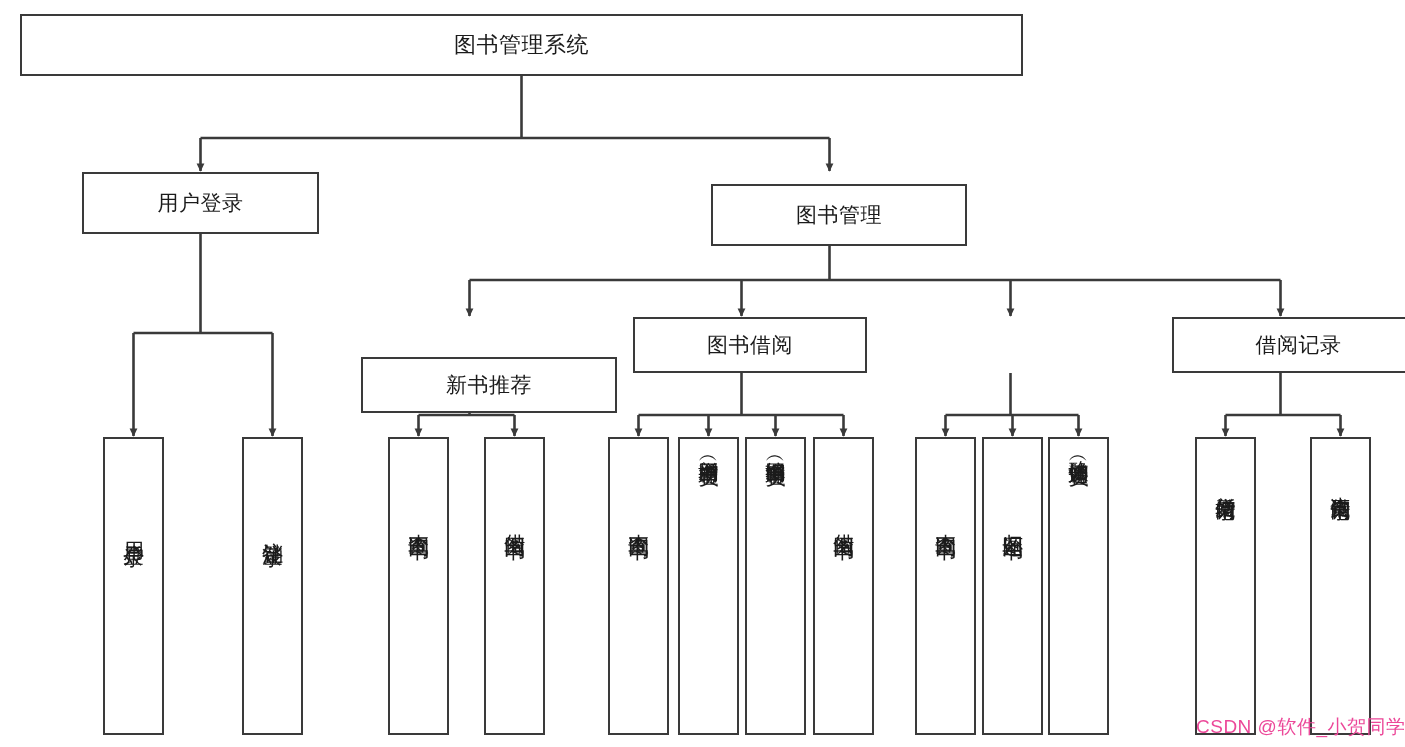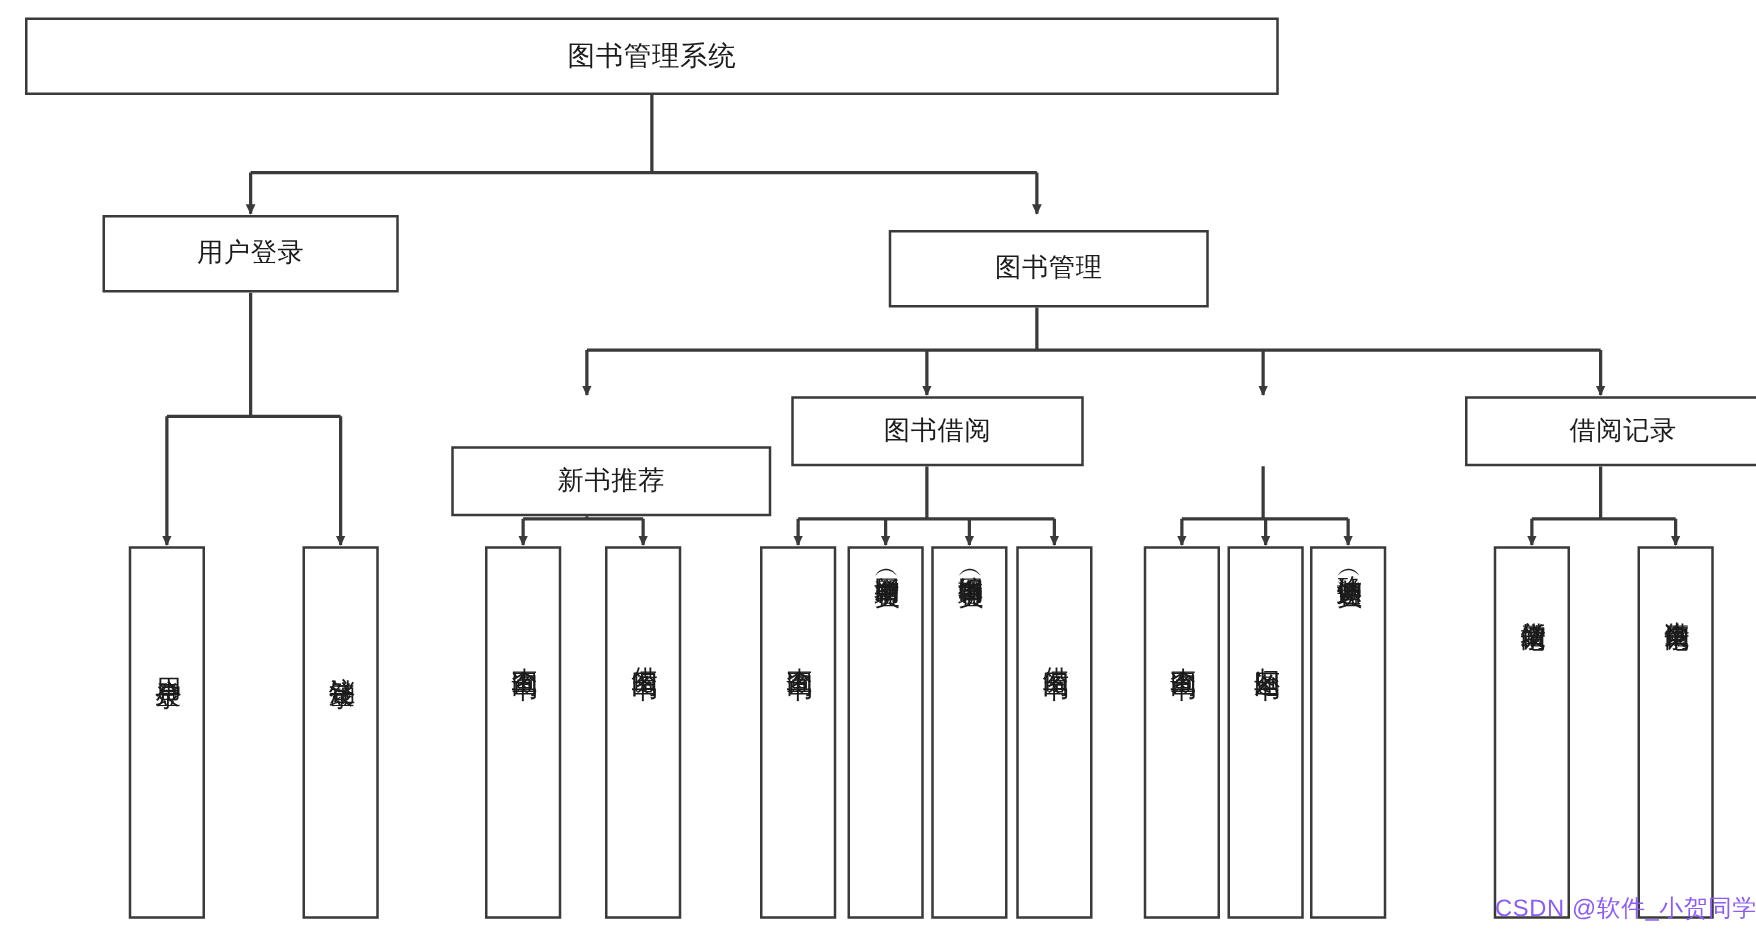--- a/index.html
+++ b/index.html
@@ -64,21 +64,21 @@
     letter-spacing: 2px;
     white-space: nowrap;
   }
   .node.vert.tall-text .node-label {
     font-size: 20px;
     letter-spacing: 1px;
   }
   .watermark {
     position: absolute;
     font-size: 19px;
-    color: #8b5cf6;
+    color: #ec4899;
     white-space: nowrap;
     letter-spacing: 0.5px;
     user-select: none;
   }
 </style>
 </head>
 <body>
 
 <div id="diagram-root">
 

